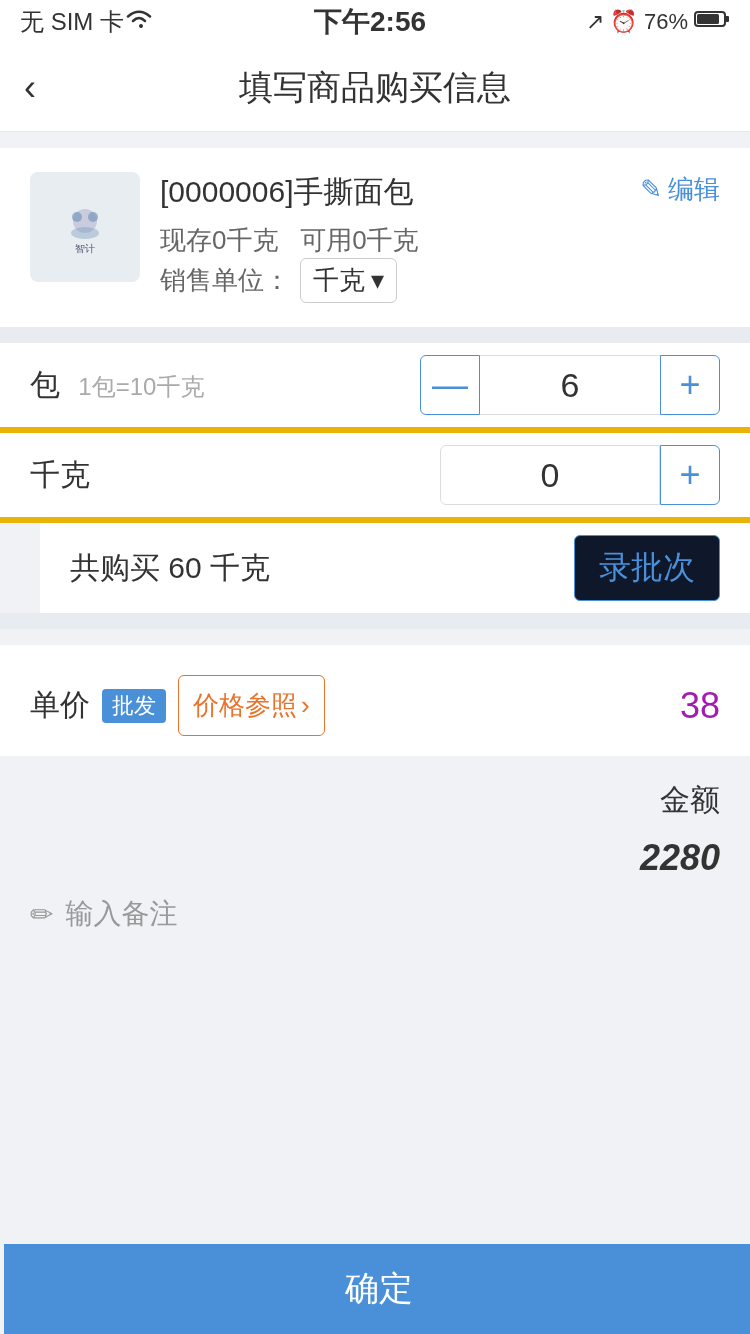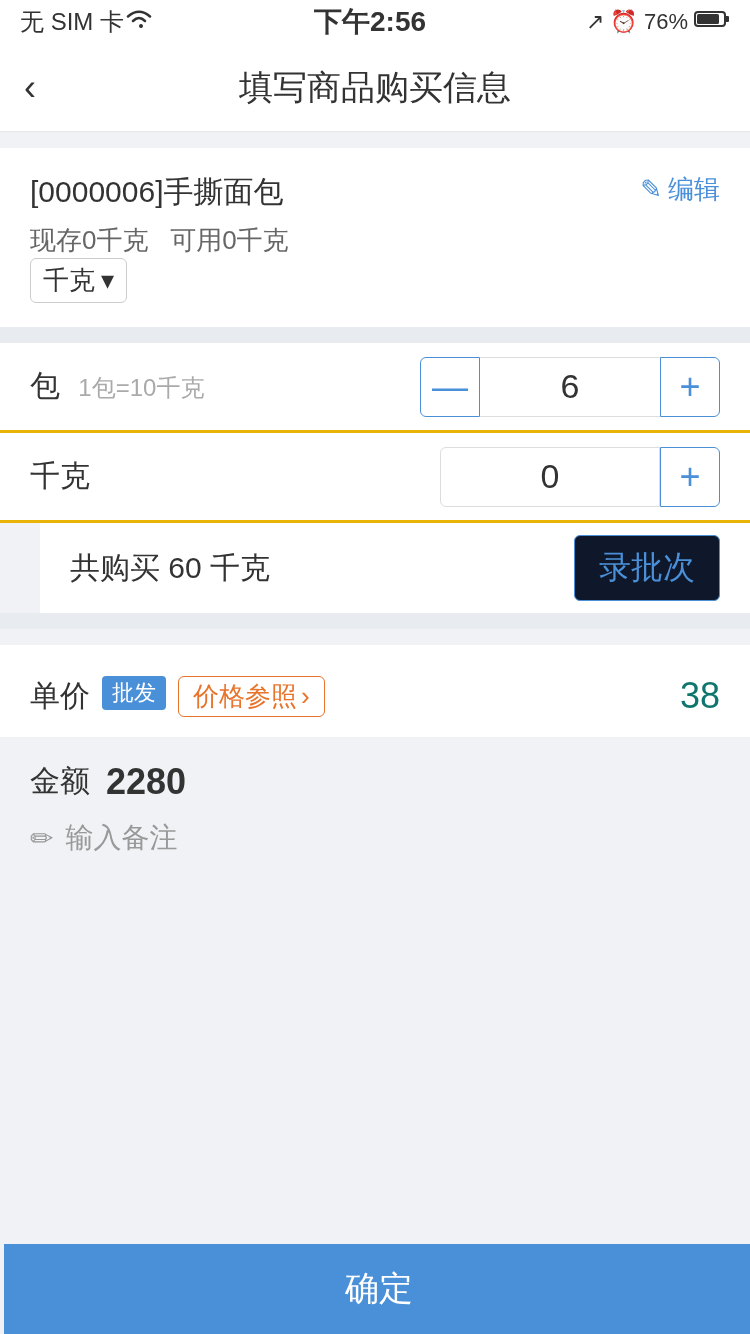--- a/index.html
+++ b/index.html
@@ -125,21 +125,21 @@
 
     
     .input-section {
       background: #fff;
     }
     .input-row {
       display: flex;
       align-items: center;
       padding: 0 30px;
       min-height: 90px;
-      border-bottom: 3px solid #eab308;
+      border-bottom: 6px solid #eab308;
     }
     .input-label {
       font-size: 30px;
       color: #333;
       flex: 1;
     }
     .input-hint {
       font-size: 24px;
       color: #aaa;
       margin-left: 10px;
@@ -220,61 +220,62 @@
       margin-top: 16px;
       padding: 30px 30px 20px;
     }
     .price-row {
       display: flex;
       align-items: center;
       justify-content: space-between;
     }
     .price-label-area {
       display: flex;
-      align-items: flex-start;
+      align-items: center;
       gap: 12px;
     }
     .price-label { font-size: 30px; color: #333; }
     .tag-pi {
       background: #4a90d9;
       color: #fff;
       font-size: 22px;
       padding: 2px 10px;
       border-radius: 4px;
     }
     .price-ref-btn {
       border: 1px solid #e8732a;
       border-radius: 6px;
-      padding: 2px 14px;
+      padding: 12px 14px;
       font-size: 26px;
       color: #e8732a;
       display: flex;
       align-items: center;
       gap: 4px;
       cursor: pointer;
     }
     .price-value {
       font-size: 36px;
-      color: #0f766e;
+      color: #a21caf;
       font-weight: 500;
     }
 
     
     .amount-section {
       background: #f0f2f5;
       padding: 24px 30px 16px;
     }
     .amount-row {
       display: flex;
-      align-items: flex-start;
+      align-items: flex-end;
       gap: 16px;
       margin-bottom: 16px;
+      flex-direction: column;
     }
     .amount-label { font-size: 30px; color: #333; }
-    .amount-value { font-size: 36px; font-weight: 600; color: #333; }
+    .amount-value { font-size: 36px; font-weight: 600; color: #333; font-style: italic; }
     .remark-row {
       display: flex;
       align-items: center;
       gap: 12px;
       color: #999;
     }
     .remark-icon { font-size: 28px; }
     .remark-text { font-size: 28px; color: #999; }
 
     
@@ -330,28 +331,38 @@
     </span>
   </div>
 </div>
 
 <div class="nav-bar">
   <div class="nav-back">‹</div>
   <div class="nav-title">填写商品购买信息</div>
 </div>
 
 <div class="product-card">
+  <div class="product-thumb">
+    <svg viewBox="0 0 60 60" fill="none">
+      <circle cx="30" cy="24" r="12" fill="#aac" opacity="0.5"></circle>
+      <circle cx="22" cy="20" r="5" fill="#7799bb" opacity="0.7"></circle>
+      <circle cx="38" cy="20" r="5" fill="#7799bb" opacity="0.7"></circle>
+      <ellipse cx="30" cy="36" rx="14" ry="6" fill="#7799bb" opacity="0.4"></ellipse>
+      <text x="30" y="55" text-anchor="middle" font-size="10" fill="#557" font-family="sans-serif">智计</text>
+    </svg>
+  </div>
   <div class="product-info">
     <div class="product-name">[0000006]手撕面包</div>
     <div class="product-stock">
       <span>现存0千克</span>
       &nbsp;
       <span>可用0千克</span>
     </div>
     <div class="product-unit">
+      <span>销售单位：</span>
       <div class="unit-select">
         <span>千克</span>
         <span>▾</span>
       </div>
     </div>
   </div>
   <div class="edit-btn">
     <span>✎</span>
     <span>编辑</span>
   </div>

